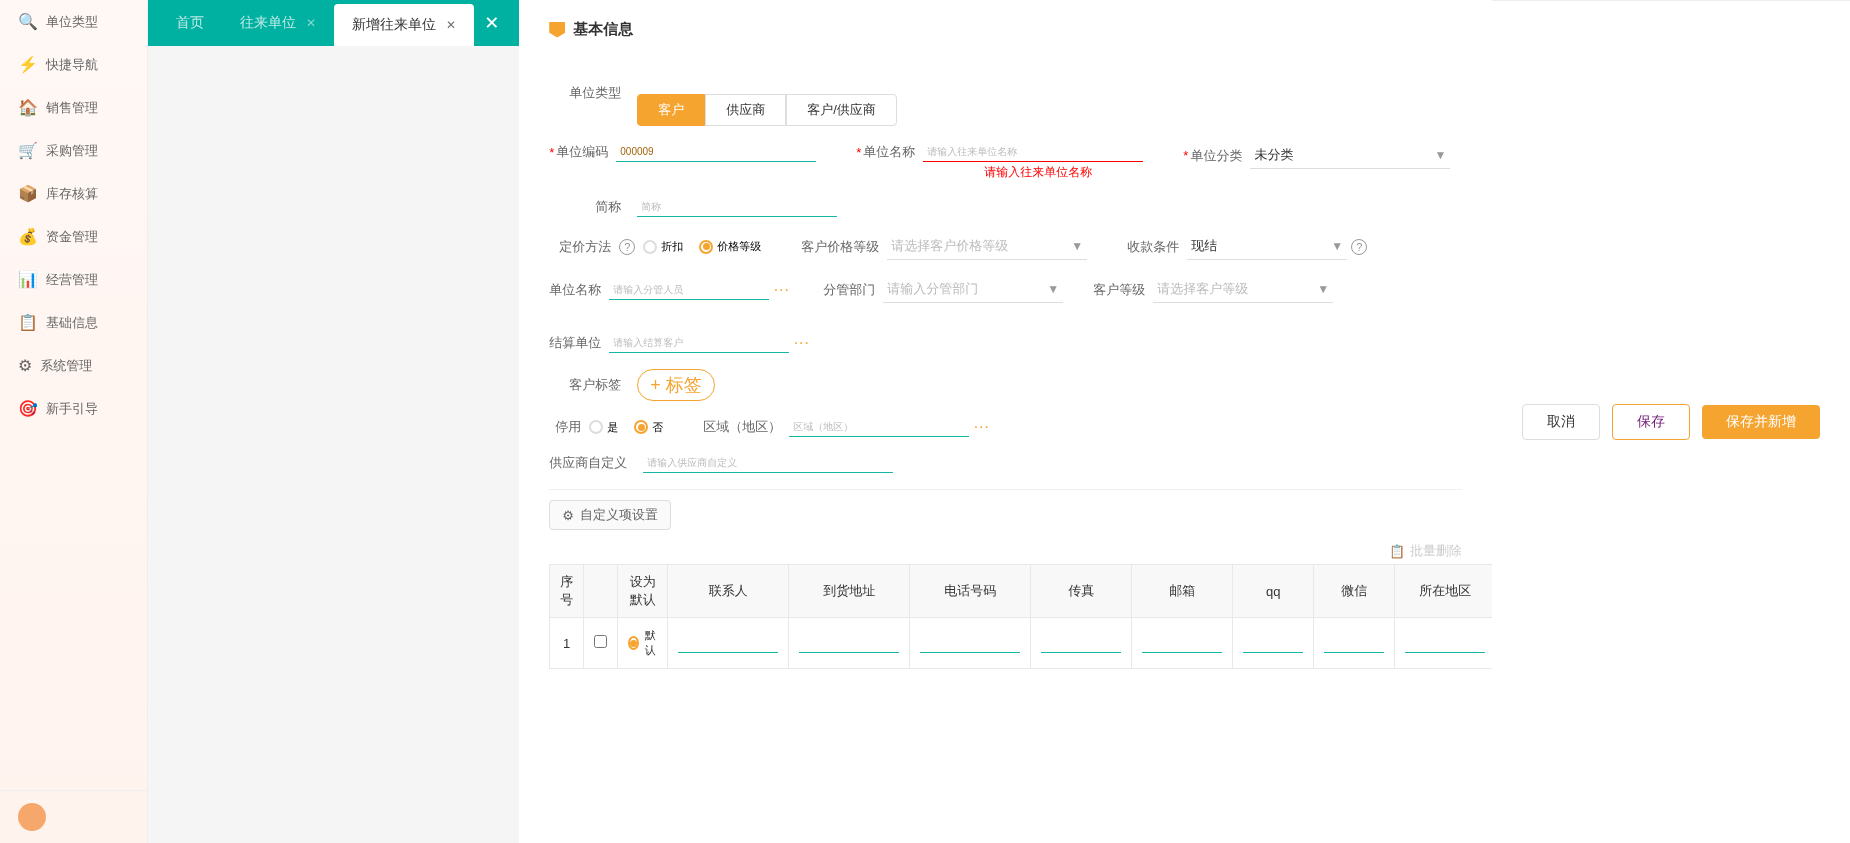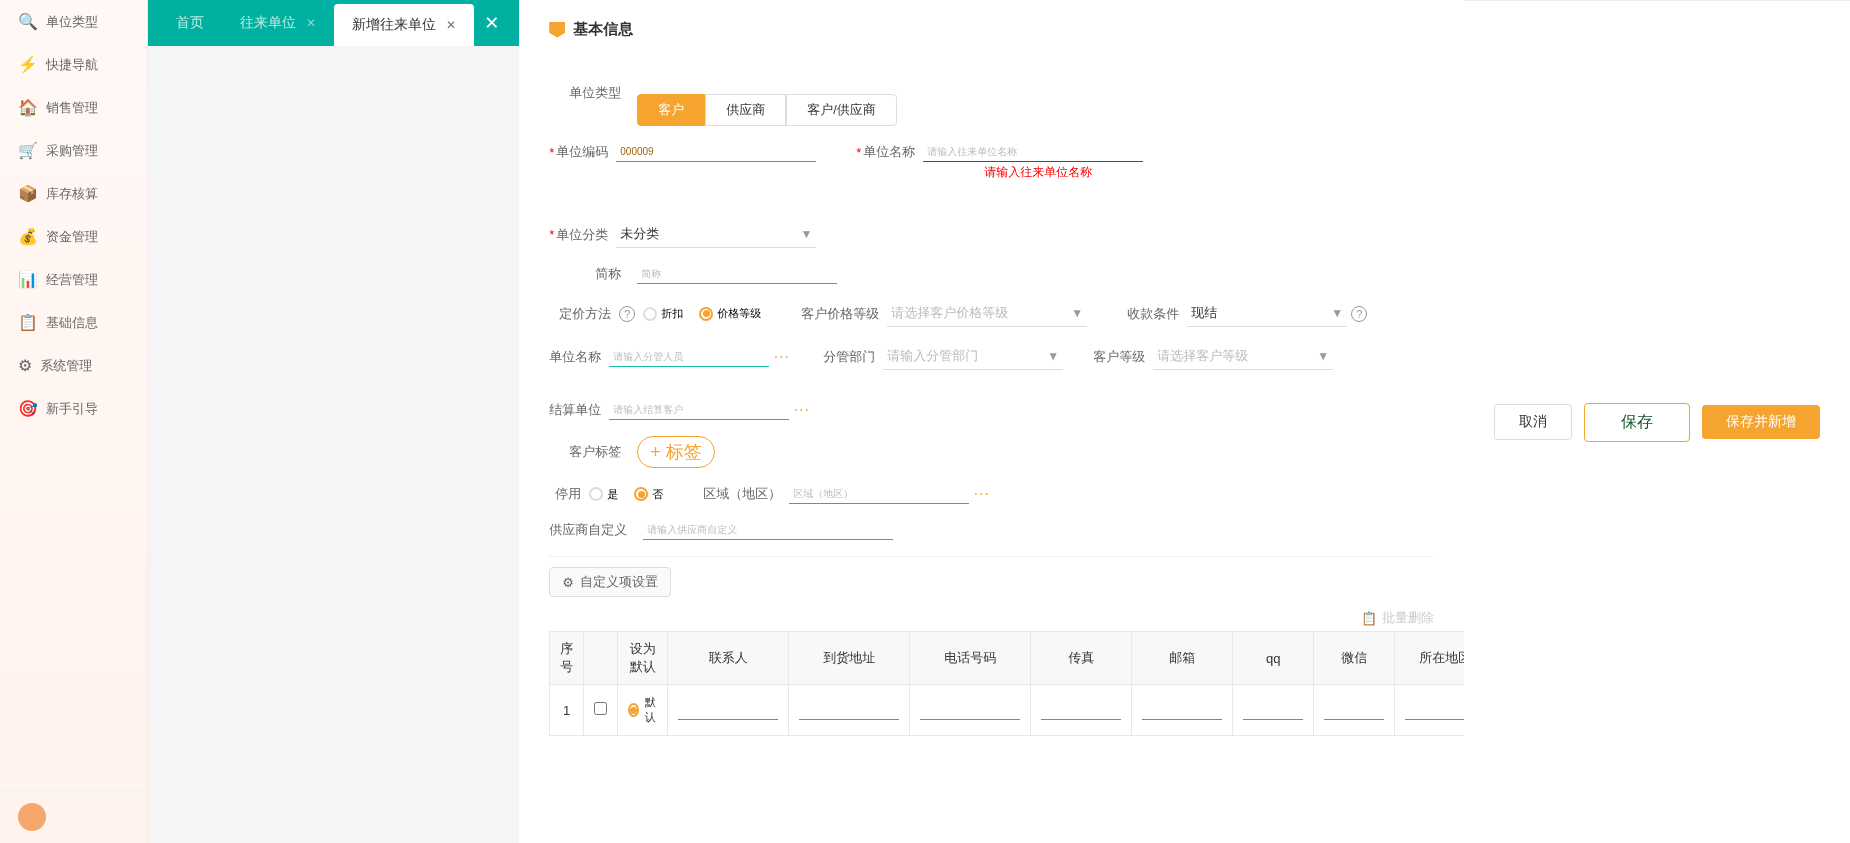--- a/index.html
+++ b/index.html
@@ -326,27 +326,27 @@
     .btn-cancel {
       padding: 8px 24px;
       border: 1px solid #ddd;
       border-radius: 4px;
       background: white;
       color: #333;
       cursor: pointer;
       font-size: 14px;
     }
     .btn-save {
-      padding: 8px 36px;
+      padding: 8px 24px;
       border: 1px solid #f5a430;
       border-radius: 4px;
       background: white;
-      color: #14532d;
-      cursor: pointer;
-      font-size: 16px;
+      color: #701a75;
+      cursor: pointer;
+      font-size: 14px;
     }
     .btn-save-add {
       padding: 8px 24px;
       border: none;
       border-radius: 4px;
       background: #f5a430;
       color: white;
       cursor: pointer;
       font-size: 14px;
     }

